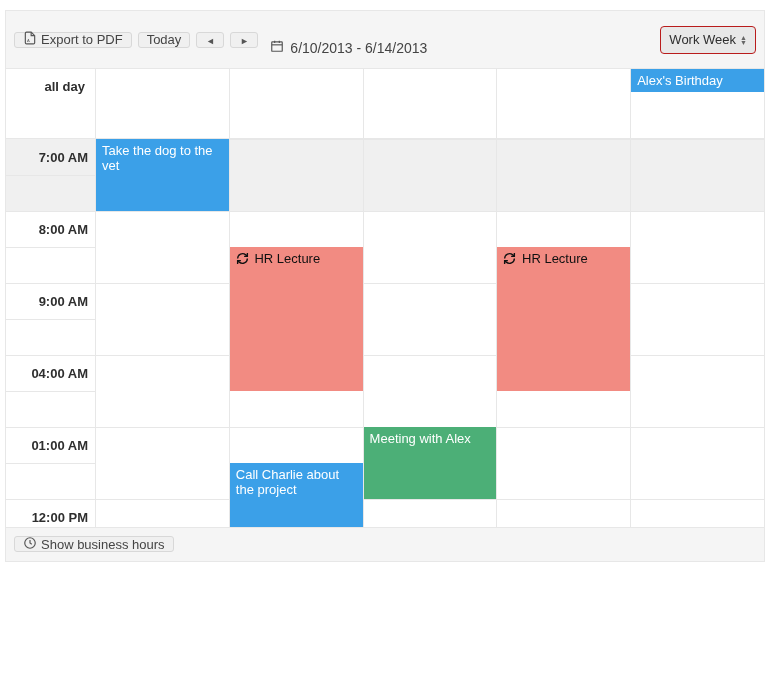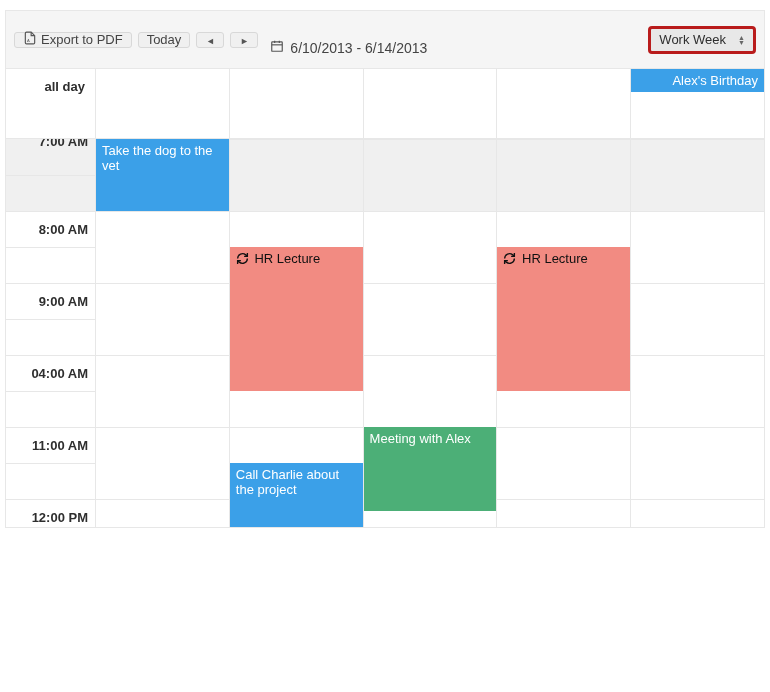--- a/index.html
+++ b/index.html
@@ -39,26 +39,26 @@
       gap: 6px;
       padding: 4px 6px;
       font-size: 14px;
       color: #444;
       cursor: pointer;
       margin-top: 16px;
     }
     .view-select {
       margin-left: auto;
       background: #e8e8e8;
-      border: 3px solid #b91c1c;
+      border: 1px solid #b91c1c;
       border-radius: 4px;
       padding: 4px 8px;
       display: inline-flex;
       align-items: center;
-      gap: 12px;
+      gap: 4px;
       cursor: pointer;
       height: 28px;
       font-size: 13px;
     }
     .updown {
       display: flex;
       flex-direction: column;
       line-height: 5px;
       font-size: 7px;
       color: #666;
@@ -161,21 +161,20 @@
     .event-blue { background: #3ba0e8; }
     .event-red { background: #f28b82; color: #111; }
     .event-green { background: #4caf77; }
     .allday-event {
       margin: 0;
       padding: 4px 6px;
       color: #fff;
       background: #3ba0e8;
       cursor: pointer;
       font-size: 13px;
-      text-align: right;
     }
     .recur-icon {
       display: inline-block;
       margin-right: 2px;
       vertical-align: middle;
     }
     .footer {
       padding: 8px;
       background: #f5f5f5;
       border-top: 1px solid #e7e7e7;
@@ -247,25 +246,25 @@
         <div class="slot"></div>
       <div class="slot major work"></div>
         <div class="slot work"></div>
       <div class="slot major work"></div>
         <div class="slot work"></div>
       <div class="slot major work"></div>
         <div class="slot work"></div>
       <div class="slot major work"></div>
         <div class="slot work"></div>
       <div class="slot major work"></div>
-      <span class="time-label" style="top:2px">7:00 AM</span>
+      <span class="time-label" style="top:18px">7:00 AM</span>
       <span class="time-label" style="top:90px">8:00 AM</span>
       <span class="time-label" style="top:162px">9:00 AM</span>
       <span class="time-label" style="top:234px">04:00 AM</span>
-      <span class="time-label" style="top:306px">11:00 AM</span>
+      <span class="time-label" style="top:306px">01:00 AM</span>
       <span class="time-label" style="top:378px">12:00 PM</span>
     </div>
     <div class="day-grid">
 
       <div class="day-column">
         <div class="slot major"></div>
           <div class="slot"></div>
         <div class="slot major work"></div>
           <div class="slot work"></div>
         <div class="slot major work"></div>
@@ -313,21 +312,21 @@
           <div class="slot"></div>
         <div class="slot major work"></div>
           <div class="slot work"></div>
         <div class="slot major work"></div>
           <div class="slot work"></div>
         <div class="slot major work"></div>
           <div class="slot work"></div>
         <div class="slot major work"></div>
           <div class="slot work"></div>
         <div class="slot major work"></div>
-        <div class="event event-green" style="top:288px; height:84px;">
+        <div class="event event-green" style="top:288px; height:72px;">
           <span>Meeting with Alex</span>
         </div>
       </div>
 
       <div class="day-column">
         <div class="slot major"></div>
           <div class="slot"></div>
         <div class="slot major work"></div>
           <div class="slot work"></div>
         <div class="slot major work"></div>
@@ -359,14 +358,25 @@
           <div class="slot work"></div>
         <div class="slot major work"></div>
           <div class="slot work"></div>
         <div class="slot major work"></div>
           <div class="slot work"></div>
         <div class="slot major work"></div>
       </div>
     </div>
   </div>
 
+  <div class="footer">
+    <button class="btn">
+      <span>
+        <svg class="icon" viewBox="0 0 24 24" fill="none" stroke="#555" stroke-width="2">
+            <circle cx="12" cy="12" r="9"></circle>
+            <polyline points="12 7 12 12 15 14"></polyline>
+          </svg>
+      </span>
+      <span>Show business hours</span>
+    </button>
+  </div>
 
 </div>
 
 </body></html>

